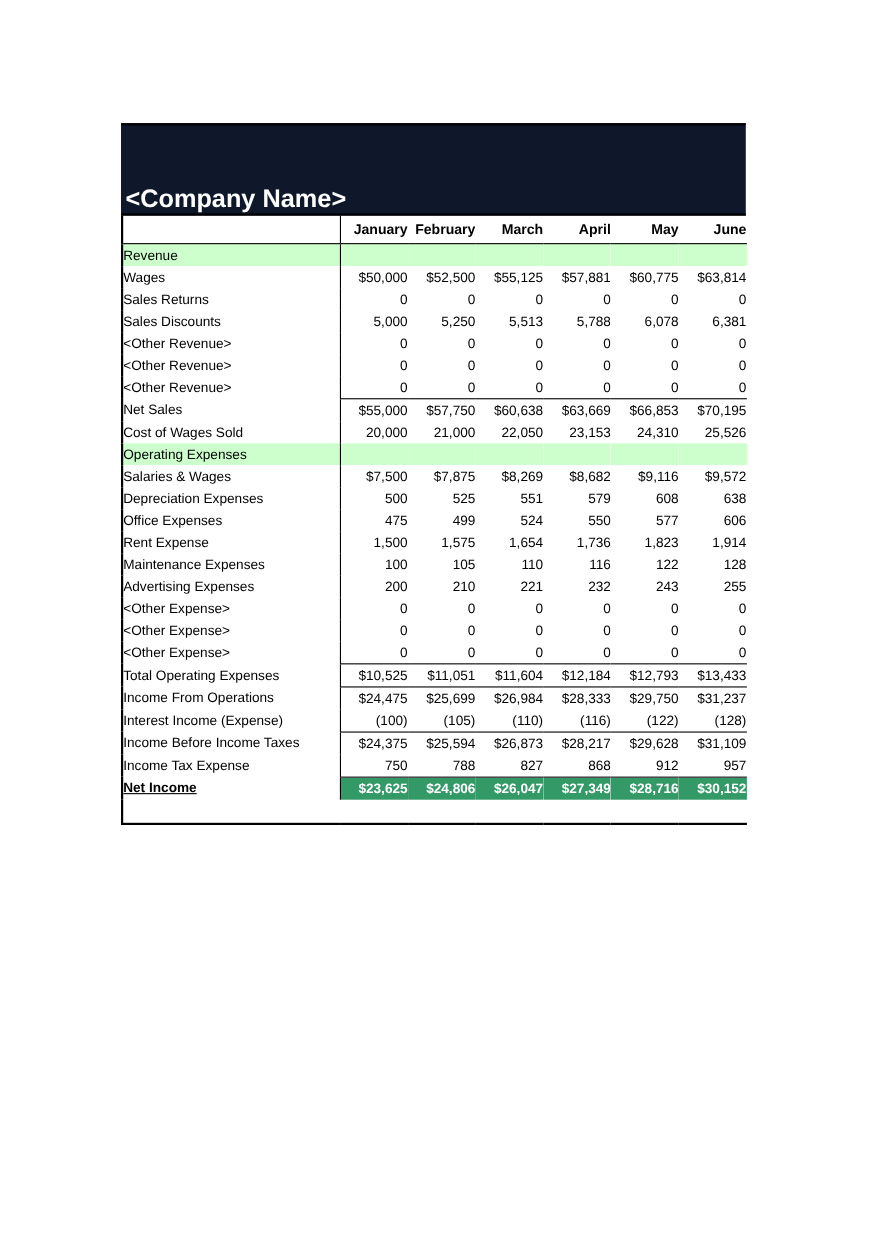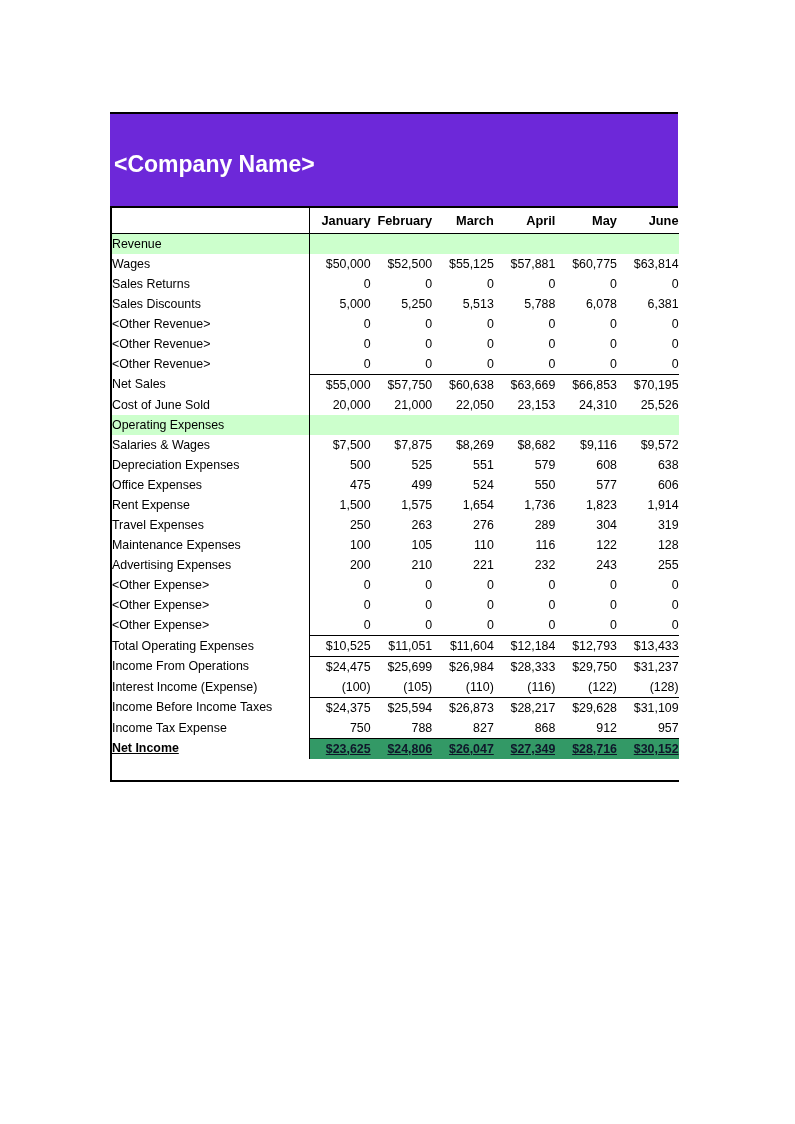--- a/index.html
+++ b/index.html
@@ -18,26 +18,26 @@
 
   #sheet {
     position: absolute;
     left: 110px;
     top: 112px;
     width: 568px;
   }
 
   
   .title-bar {
-    height: 96px;
-    background: #6d28d9;
+    height: 84px;
+    background: #0f172a;
     border-top: 2px solid #000000;
     border-bottom: 2px solid #000000;
     display: flex;
-    align-items: center;
+    align-items: flex-end;
     padding: 8px 0 0 4px;
   }
   .title-text {
     color: #ffffff;
     font-size: 23px;
     font-weight: bold;
     letter-spacing: 0px;
     line-height: 28px;
     white-space: nowrap;
   }
@@ -91,24 +91,23 @@
     background: #ccffcc;
   }
   tr.section td.lbl { background: #ccffcc; margin-top: 12px; }
 
   
   tr.rule-top td.num { border-top: 1.3px solid #000000; text-align: right; }
 
   
   tr.net td.num {
     background: #339966;
-    color: #0f172a;
+    color: #ffffff;
     font-weight: bold;
     border-top: 1.3px solid #000000;
-    text-decoration: underline;
   }
   tr.net td.lbl { font-weight: bold; text-decoration: underline; }
 
   
   tr.closing td {
     height: 22px;
     border-bottom: 2px solid #000000;
   }
   tr.closing td.lbl { border-left: 2px solid #000000; }
 </style>
@@ -207,21 +206,21 @@
         <tr class="rule-top">
           <td class="lbl">Net Sales</td>
           <td class="num vdiv">$55,000</td>
           <td class="num">$57,750</td>
           <td class="num">$60,638</td>
           <td class="num">$63,669</td>
           <td class="num">$66,853</td>
           <td class="num">$70,195</td>
         </tr>
         <tr>
-          <td class="lbl">Cost of June Sold</td>
+          <td class="lbl">Cost of Wages Sold</td>
           <td class="num vdiv">20,000</td>
           <td class="num">21,000</td>
           <td class="num">22,050</td>
           <td class="num">23,153</td>
           <td class="num">24,310</td>
           <td class="num">25,526</td>
         </tr>
         <tr class="section">
           <td class="lbl">Operating Expenses</td>
           <td class="num vdiv"></td>
@@ -259,29 +258,20 @@
           <td class="num">606</td>
         </tr>
         <tr>
           <td class="lbl">Rent Expense</td>
           <td class="num vdiv">1,500</td>
           <td class="num">1,575</td>
           <td class="num">1,654</td>
           <td class="num">1,736</td>
           <td class="num">1,823</td>
           <td class="num">1,914</td>
-        </tr>
-        <tr>
-          <td class="lbl">Travel Expenses</td>
-          <td class="num vdiv">250</td>
-          <td class="num">263</td>
-          <td class="num">276</td>
-          <td class="num">289</td>
-          <td class="num">304</td>
-          <td class="num">319</td>
         </tr>
         <tr>
           <td class="lbl">Maintenance Expenses</td>
           <td class="num vdiv">100</td>
           <td class="num">105</td>
           <td class="num">110</td>
           <td class="num">116</td>
           <td class="num">122</td>
           <td class="num">128</td>
         </tr>

